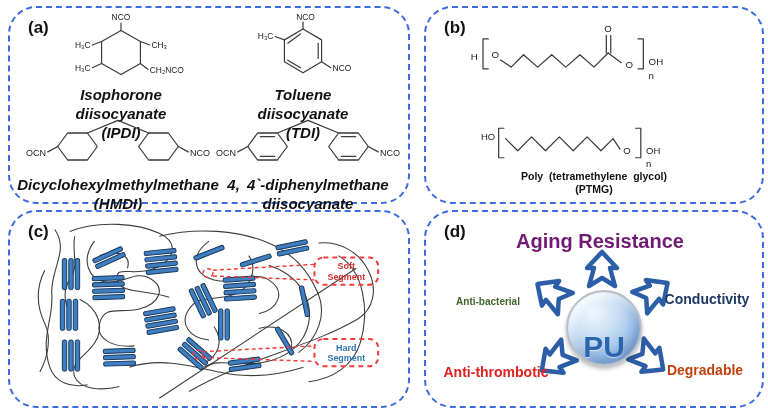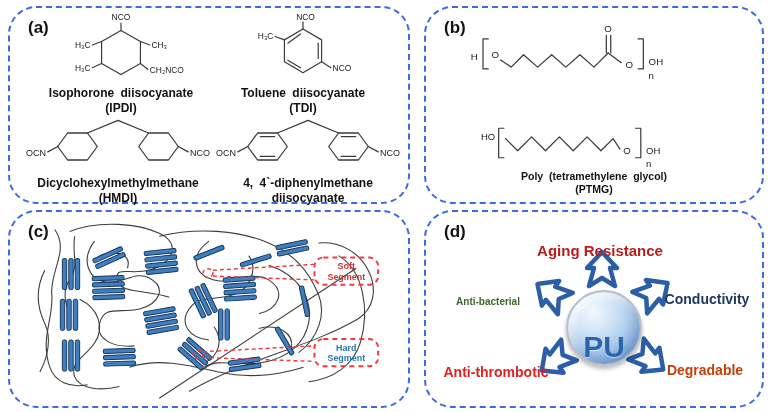--- a/index.html
+++ b/index.html
@@ -6,21 +6,21 @@
   .canvas{position:relative;width:768px;height:412px;background:#ffffff;overflow:hidden;
           font-family:"Liberation Sans",sans-serif;}
   .panel{position:absolute;border:2px dashed #3a6be0;border-radius:28px;background:#fff;}
   #panel-a{left:8px;top:6px;width:398px;height:194px;}
   #panel-b{left:424px;top:6px;width:336px;height:194px;}
   #panel-c{left:8px;top:210px;width:398px;height:194px;}
   #panel-d{left:424px;top:210px;width:336px;height:194px;}
   .panel-label{position:absolute;left:18px;top:10px;font-size:17px;font-weight:bold;color:#111;z-index:5;}
   .mol{position:absolute;display:flex;flex-direction:column;align-items:center;}
   .cap{text-align:center;font-weight:bold;color:#111;line-height:1.25;word-spacing:3px;margin-top:-2px;}
-  .cap-a{font-size:12px;}
+  .cap-a{font-size:15px;font-style:italic;}
   .cap-b{font-size:10.5px;}
   .bond{stroke:#3a3a3a;stroke-width:1.4;fill:none;stroke-linejoin:round;stroke-linecap:round;}
   .atom{font-family:"Liberation Sans",sans-serif;font-size:10px;fill:#1a1a1a;}
   .atom-b{font-family:"Liberation Sans",sans-serif;font-size:11px;fill:#1a1a1a;}
   
   .net{position:absolute;left:0;top:0;width:100%;height:100%;}
   .chain{stroke:#3d3d3d;stroke-width:1.1;fill:none;}
   .hseg{fill:#3f7fc1;stroke:#16365c;stroke-width:1;}
   .callout{stroke:#f23b3b;stroke-width:2;fill:none;stroke-dasharray:5 4;}
   .leader{stroke:#f23b3b;stroke-width:1.5;fill:none;stroke-dasharray:4 3;}
@@ -253,20 +253,20 @@
       <use href="#barrow" transform="translate(127,83) rotate(-55)"></use>
       <use href="#barrow" transform="translate(226,82) rotate(55)"></use>
       <use href="#barrow" transform="translate(131,147) rotate(-127)"></use>
       <use href="#barrow" transform="translate(222,146) rotate(127)"></use>
     </svg>
 
     <div class="pu-sphere">
       <span class="pu-text">PU</span>
     </div>
 
-    <div class="d-label" style="left: 174px; top: 38px; font-size: 15px; color: #b91c1c;">Aging Resistance</div>
+    <div class="d-label" style="left: 174px; top: 29px; font-size: 20px; color: #701a75;">Aging Resistance</div>
     <div class="d-label" style="left: 62px; top: 89px; font-size: 10px; color: rgb(62, 102, 41);">Anti-bacterial</div>
     <div class="d-label" style="left: 70px; top: 160px; font-size: 14px; color: rgb(221, 34, 34);">Anti-thrombotic</div>
     <div class="d-label" style="left: 281px; top: 87px; font-size: 14px; color: rgb(31, 56, 100);">Conductivity</div>
     <div class="d-label" style="left: 279px; top: 158px; font-size: 14px; color: #c2410c; text-align: center;">Degradable</div>
   </div>
 
 </div>
 
 </body></html>

